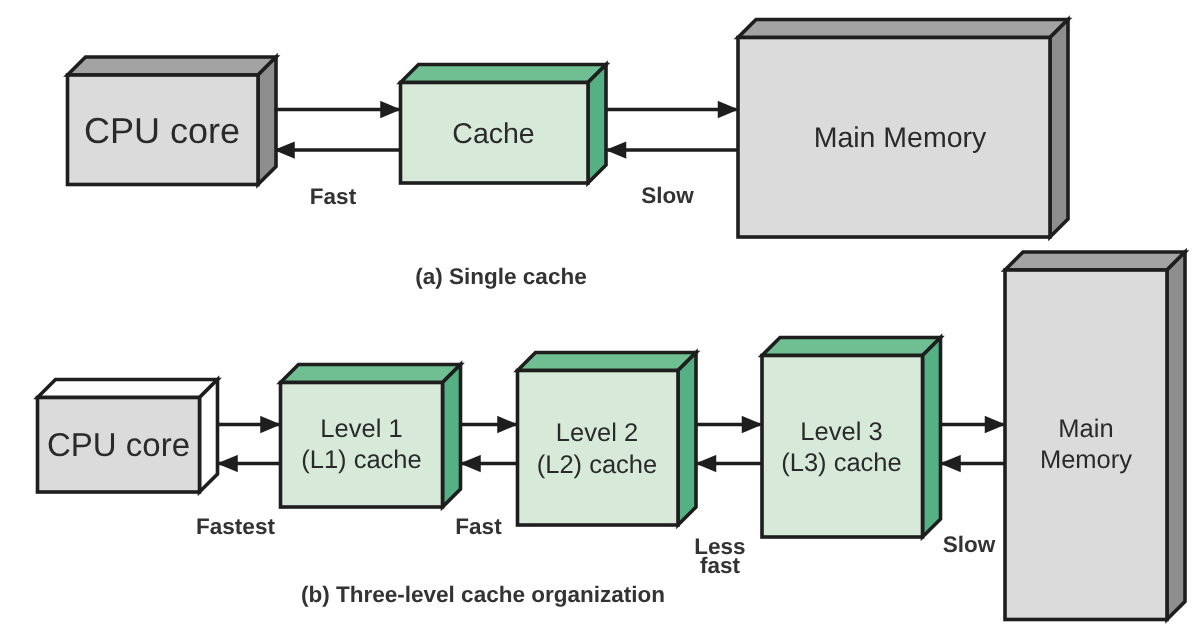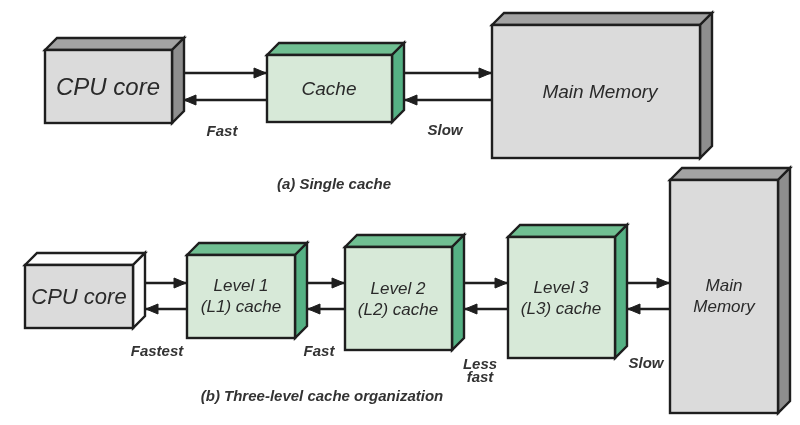--- a/index.html
+++ b/index.html
@@ -1,16 +1,16 @@
 <!DOCTYPE html>
 <html><head>
 <meta charset="utf-8">
 <style>
   html,body{margin:0;padding:0;background:#ffffff;}
-  .stage{position:relative;width:800px;height:425px;background:#ffffff;overflow:hidden;font-style:italic;}
+  .stage{position:relative;width:800px;height:425px;background:#ffffff;overflow:hidden;}
   svg{display:block;}
   svg text{font-family:"Liberation Sans",sans-serif;fill:#2a2a2a;text-anchor:middle;}
   .t24{font-size:24px;}
   .t22{font-size:22px;}
   .t19{font-size:19px;}
   .t17{font-size:17px;}
   .speed{font-size:15px;font-weight:bold;fill:#333333;}
   .caption{font-size:15px;font-weight:bold;fill:#333333;}
   polygon.face,rect.face{stroke:#1e1e1e;stroke-width:2.4;stroke-linejoin:miter;}
   line.arrow{stroke:#1e1e1e;stroke-width:2.3;marker-end:url(#ah);}

